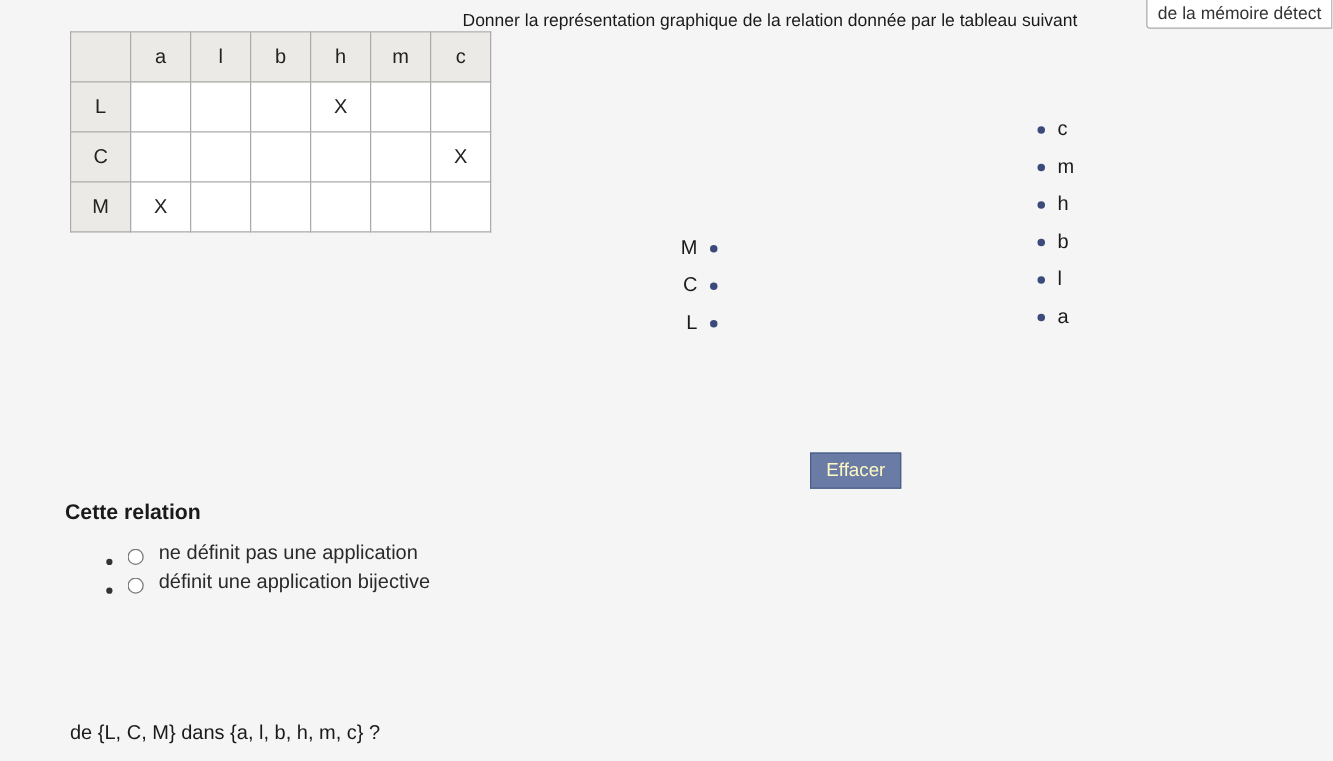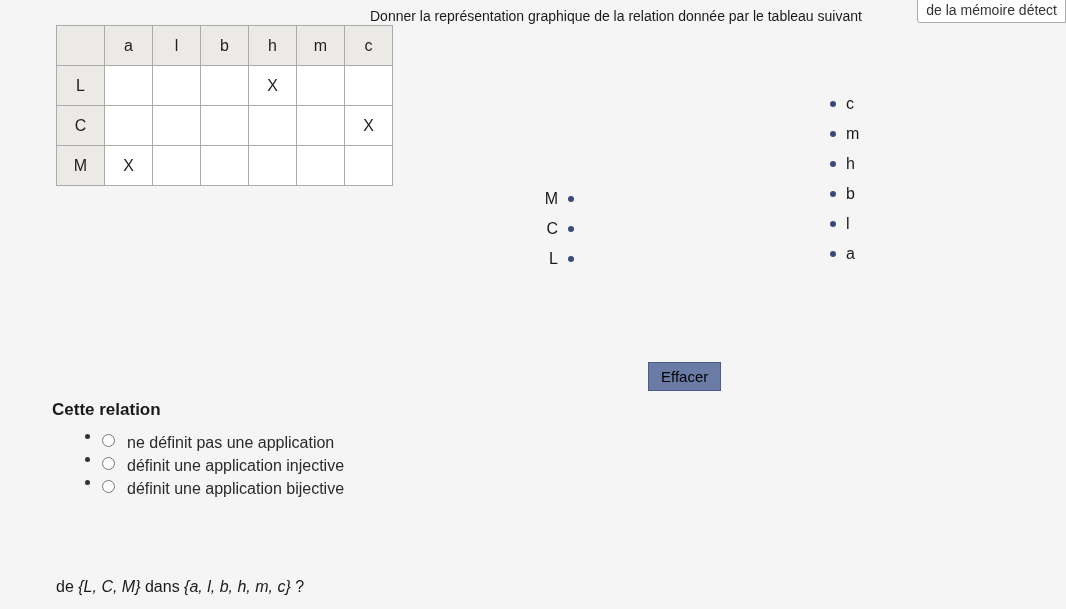--- a/index.html
+++ b/index.html
@@ -85,21 +85,21 @@
       height: 6px;
       background: #3b4a7a;
       border-radius: 50%;
       display: inline-block;
     }
     .effacer-btn {
       position: absolute;
       left: 648px;
       top: 362px;
       background: #6a7ca6;
-      color: #000000;
+      color: #fef9c3;
       border: 1px solid #4b5d88;
       padding: 5px 12px;
       font-size: 15px;
       cursor: pointer;
       font-family: inherit;
     }
     .question-title {
       position: absolute;
       left: 52px;
       top: 400px;
@@ -107,21 +107,21 @@
       color: #1a1a1a;
       font-weight: bold;
     }
     .options {
       position: absolute;
       left: 85px;
       top: 434px;
     }
     .option-row {
       display: flex;
-      align-items: flex-start;
+      align-items: flex-end;
       gap: 12px;
       margin-bottom: 5px;
       font-size: 16px;
       color: #2a2a2a;
     }
     .option-row .bullet {
       width: 5px;
       height: 5px;
       background: #333;
       border-radius: 50%;
@@ -132,21 +132,20 @@
       cursor: pointer;
     }
     .footer-text {
       position: absolute;
       left: 56px;
       top: 578px;
       font-size: 16px;
       color: #1a1a1a;
     }
     .footer-text .mathset {
-      font-style: italic;
       margin-top: 30px;
     }
   </style>
 </head>
 <body>
 
 <div class="notice">de la mémoire détect</div>
 
 <div class="instruction">Donner la représentation graphique de la relation donnée par le tableau suivant</div>
 
@@ -239,25 +238,20 @@
 
 <div class="options">
   <div class="option-row">
     <span class="bullet"></span>
     <input type="radio" name="rel" style="">
     <span>ne définit pas une application</span>
   </div>
   <div class="option-row">
     <span class="bullet"></span>
     <input type="radio" name="rel" style="">
-    <span>définit une application injective</span>
-  </div>
-  <div class="option-row">
-    <span class="bullet"></span>
-    <input type="radio" name="rel" style="">
     <span>définit une application bijective</span>
   </div>
 </div>
 
 <div class="footer-text">
   <span>de </span>
   <span class="mathset">{L, C, M}</span>
   <span> dans </span>
   <span class="mathset">{a, l, b, h, m, c}</span>
   <span> ?</span>

